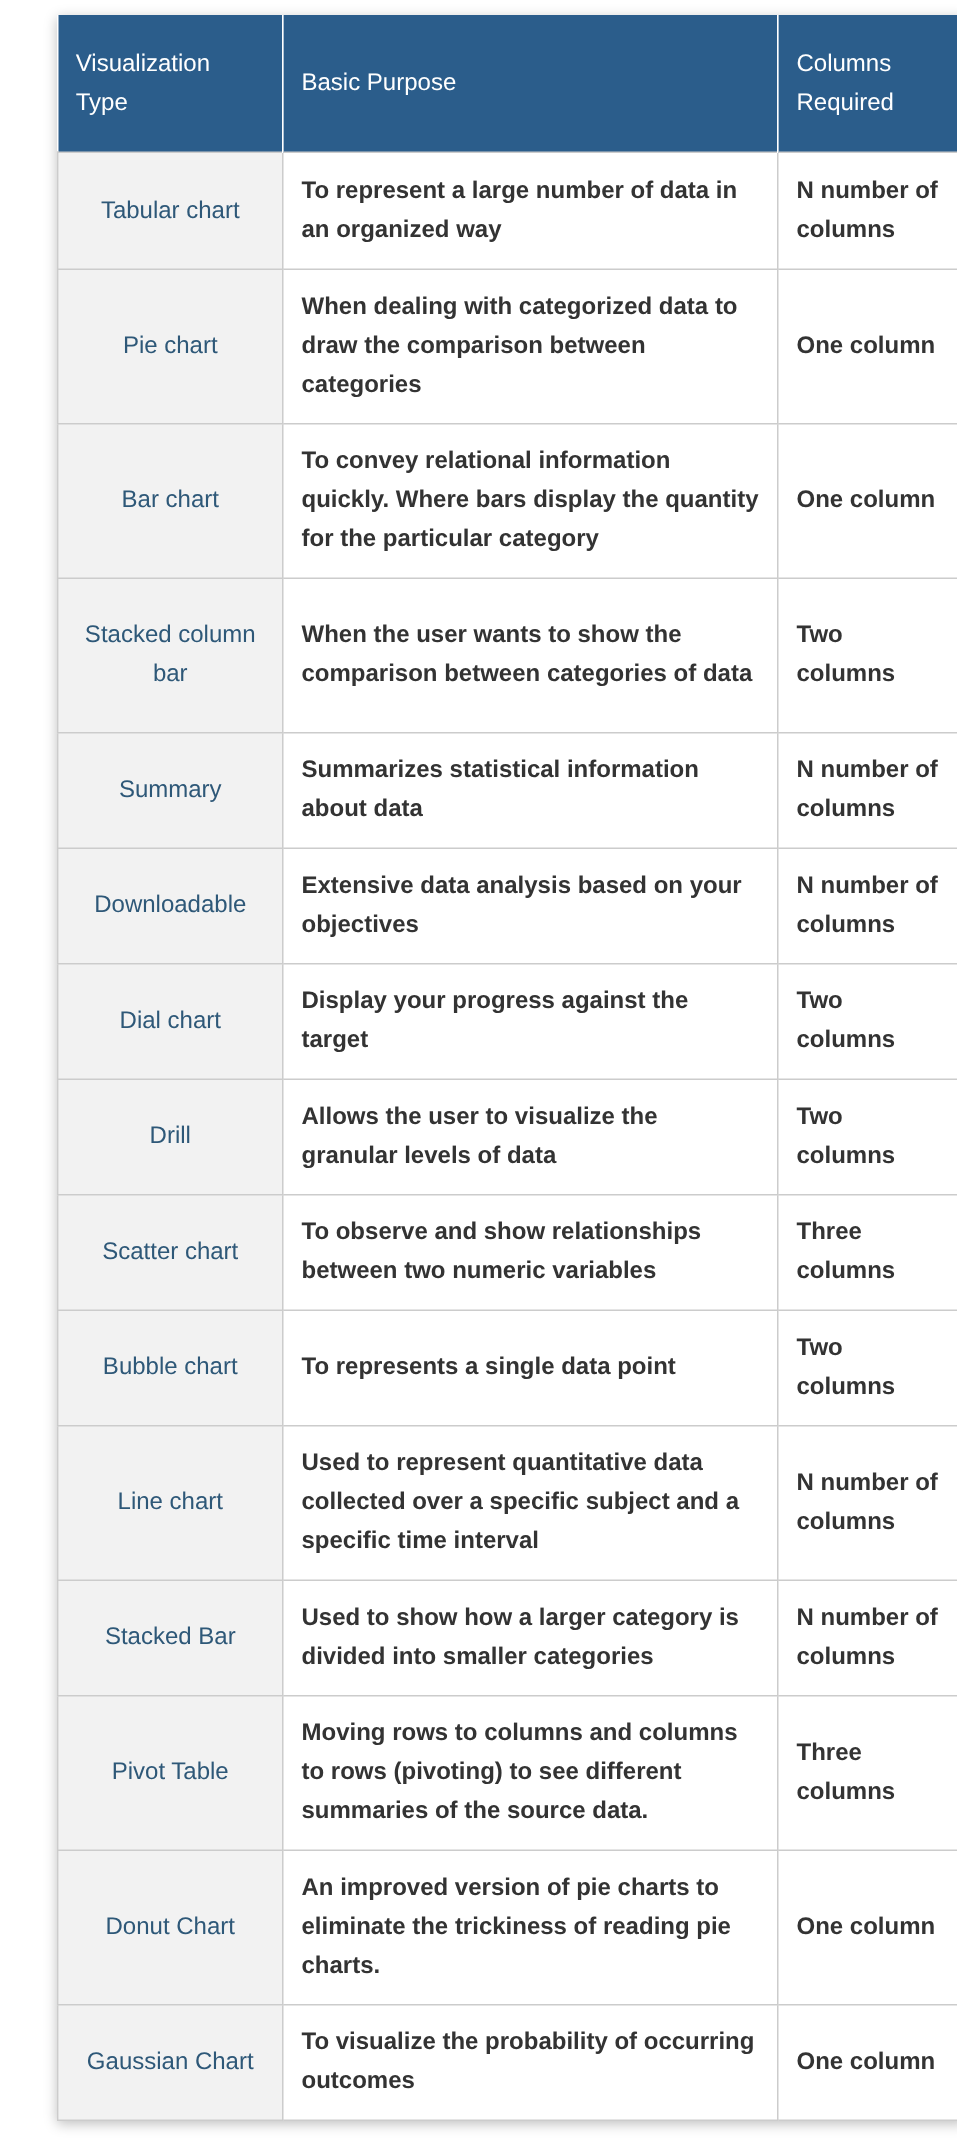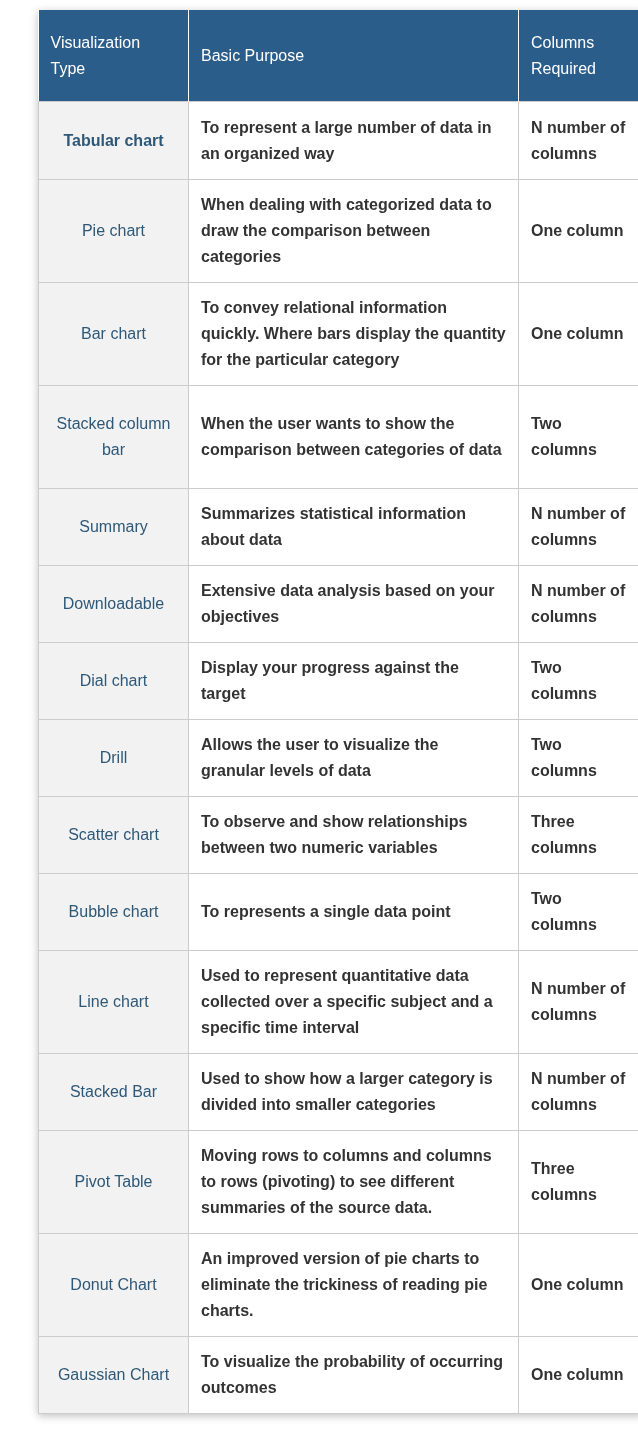--- a/index.html
+++ b/index.html
@@ -25,21 +25,21 @@
       </colgroup>
     <thead>
       <tr>
         <th>Visualization Type</th>
         <th>Basic Purpose</th>
         <th>Columns Required</th>
       </tr>
     </thead>
     <tbody id="tbody">
         <tr style="height: 78px;">
-          <td class="type" style="padding: 0px 12px; font-weight: bold;">Tabular chart</td>
+          <td class="type" style="padding: 0px 12px;">Tabular chart</td>
           <td class="purpose" style="padding: 0px 12px;">To represent a large number of data in an organized way</td>
           <td class="cols" style="padding: 0px 12px;">N number of columns</td>
         </tr>
         <tr style="height: 103px;">
           <td class="type" style="padding: 0px 12px;">Pie chart</td>
           <td class="purpose" style="padding: 0px 12px;">When dealing with categorized data to draw the comparison between categories</td>
           <td class="cols" style="padding: 0px 12px;">One column</td>
         </tr>
         <tr style="height: 103px;">
           <td class="type" style="padding: 0px 12px;">Bar chart</td>

